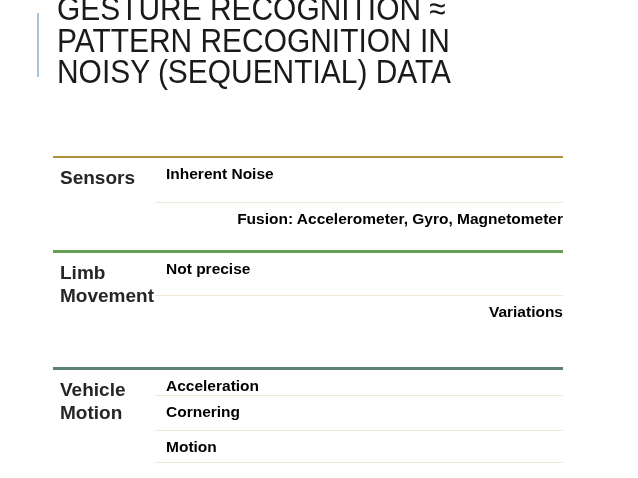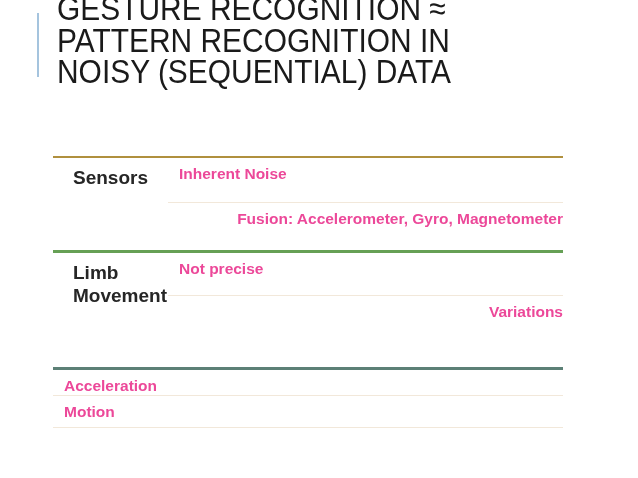--- a/index.html
+++ b/index.html
@@ -58,34 +58,33 @@
 
   .sec-label {
     box-sizing: border-box;
     width: 102px;
     flex: 0 0 102px;
     padding: 8px 0 0 7px;
     font-size: 19px;
     line-height: 23px;
     font-weight: 600;
     color: #262626;
-    margin-left: 13px;
   }
   .sec-cells {
     flex: 1 1 auto;
     display: flex;
     flex-direction: column;
   }
   .cell {
     box-sizing: border-box;
     padding: 8px 0 0 11px;
     font-size: 15.5px;
     line-height: 16px;
     font-weight: 600;
-    color: #ec4899;
+    color: #000000;
   }
   .sep { border-bottom: 1px solid #F2E8DA; }
 
   .sec0 .c0 { height: 45px; }
   .sec0 .c1 { height: 46px; text-align: right; }
   .sec1 .c0 { height: 43px; }
   .sec1 .c1 { height: 48px; text-align: right; }
   .sec2 .c0 { height: 26px; }
   .sec2 .c1 { height: 35px; }
   .sec2 .c2 { height: 32px; }
@@ -115,20 +114,22 @@
 
     <section class="sec sec1">
       <div class="sec-label">Limb Movement</div>
       <div class="sec-cells">
         <div class="cell c0 sep">Not precise</div>
         <div class="cell c1">Variations</div>
       </div>
     </section>
 
     <section class="sec sec2">
+      <div class="sec-label">Vehicle Motion</div>
       <div class="sec-cells">
         <div class="cell c0 sep">Acceleration</div>
+        <div class="cell c1 sep">Cornering</div>
         <div class="cell c2 sep">Motion</div>
       </div>
     </section>
 
   </div>
 </div>
 
 </body></html>

